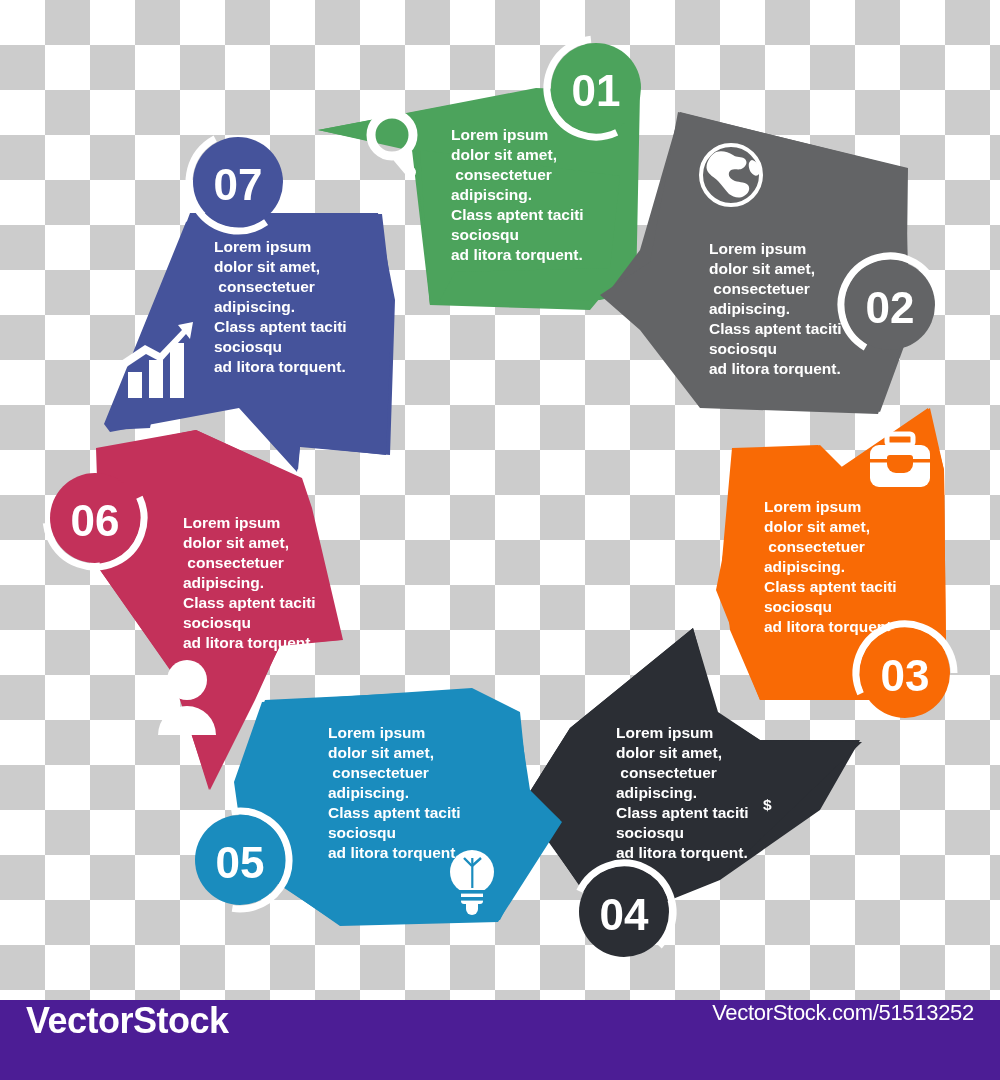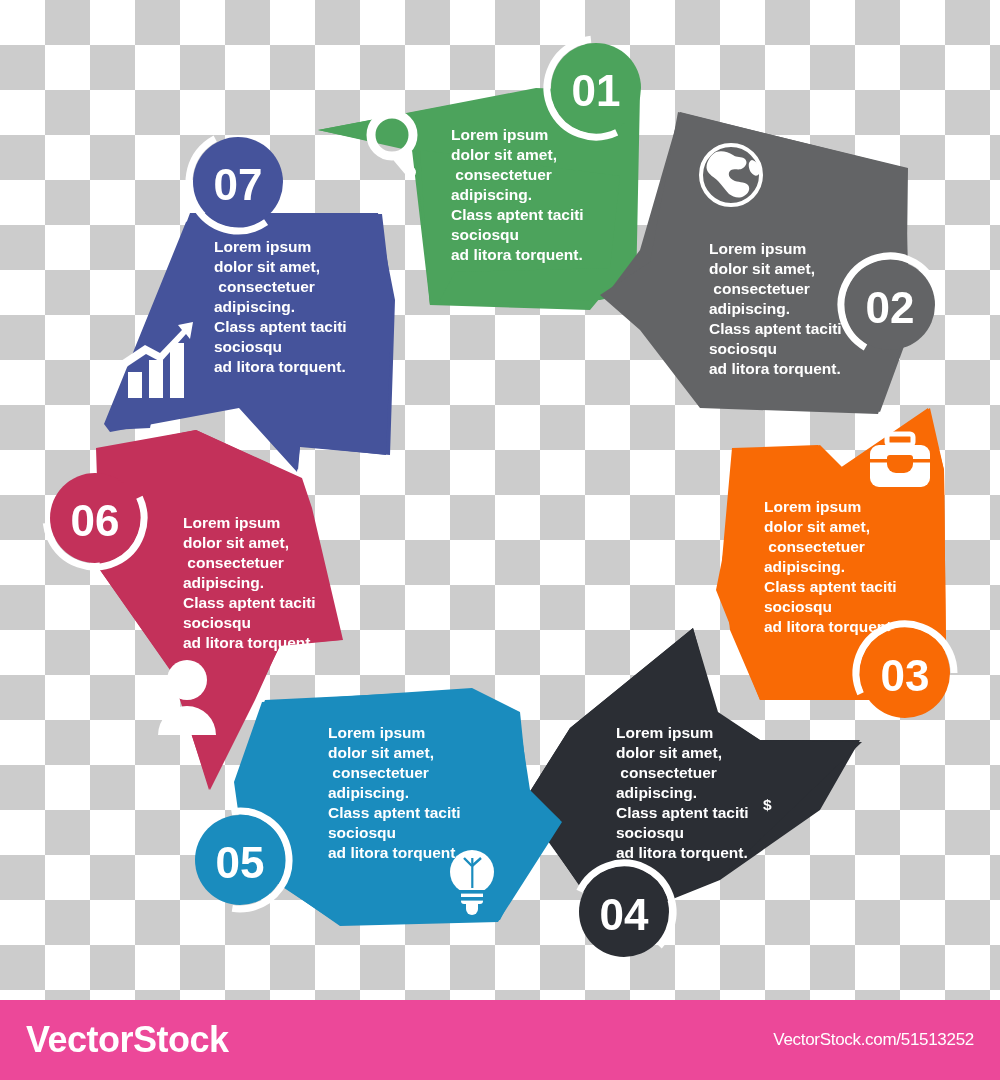--- a/index.html
+++ b/index.html
@@ -47,38 +47,38 @@
     fill: #ffffff;
     text-anchor: middle;
     dominant-baseline: central;
   }
   #footer {
     position: absolute;
     left: 0;
     top: 1000px;
     width: 1000px;
     height: 80px;
-    background: #ec4899;
+    background: #4c1d95;
     display: flex;
-    align-items: center;
+    align-items: flex-start;
     justify-content: space-between;
     box-sizing: border-box;
     padding: 0 26px;
   }
   #brand {
     color: #ffffff;
     font-family: "Liberation Sans", sans-serif;
     font-size: 36px;
     font-weight: bold;
     letter-spacing: -0.5px;
   }
   #wm-url {
     color: #ffffff;
     font-family: "Liberation Sans", sans-serif;
-    font-size: 17px;
+    font-size: 22px;
     letter-spacing: -0.3px;
   }
 </style>
 </head>
 <body>
 
 <div id="stage">
 
   <div id="checker"></div>
 

